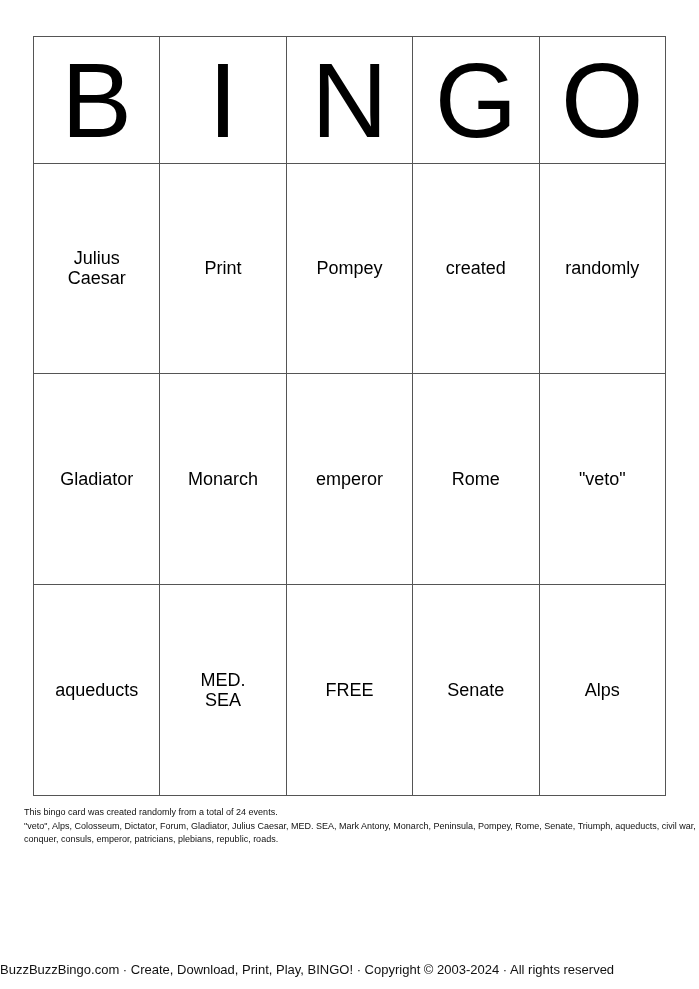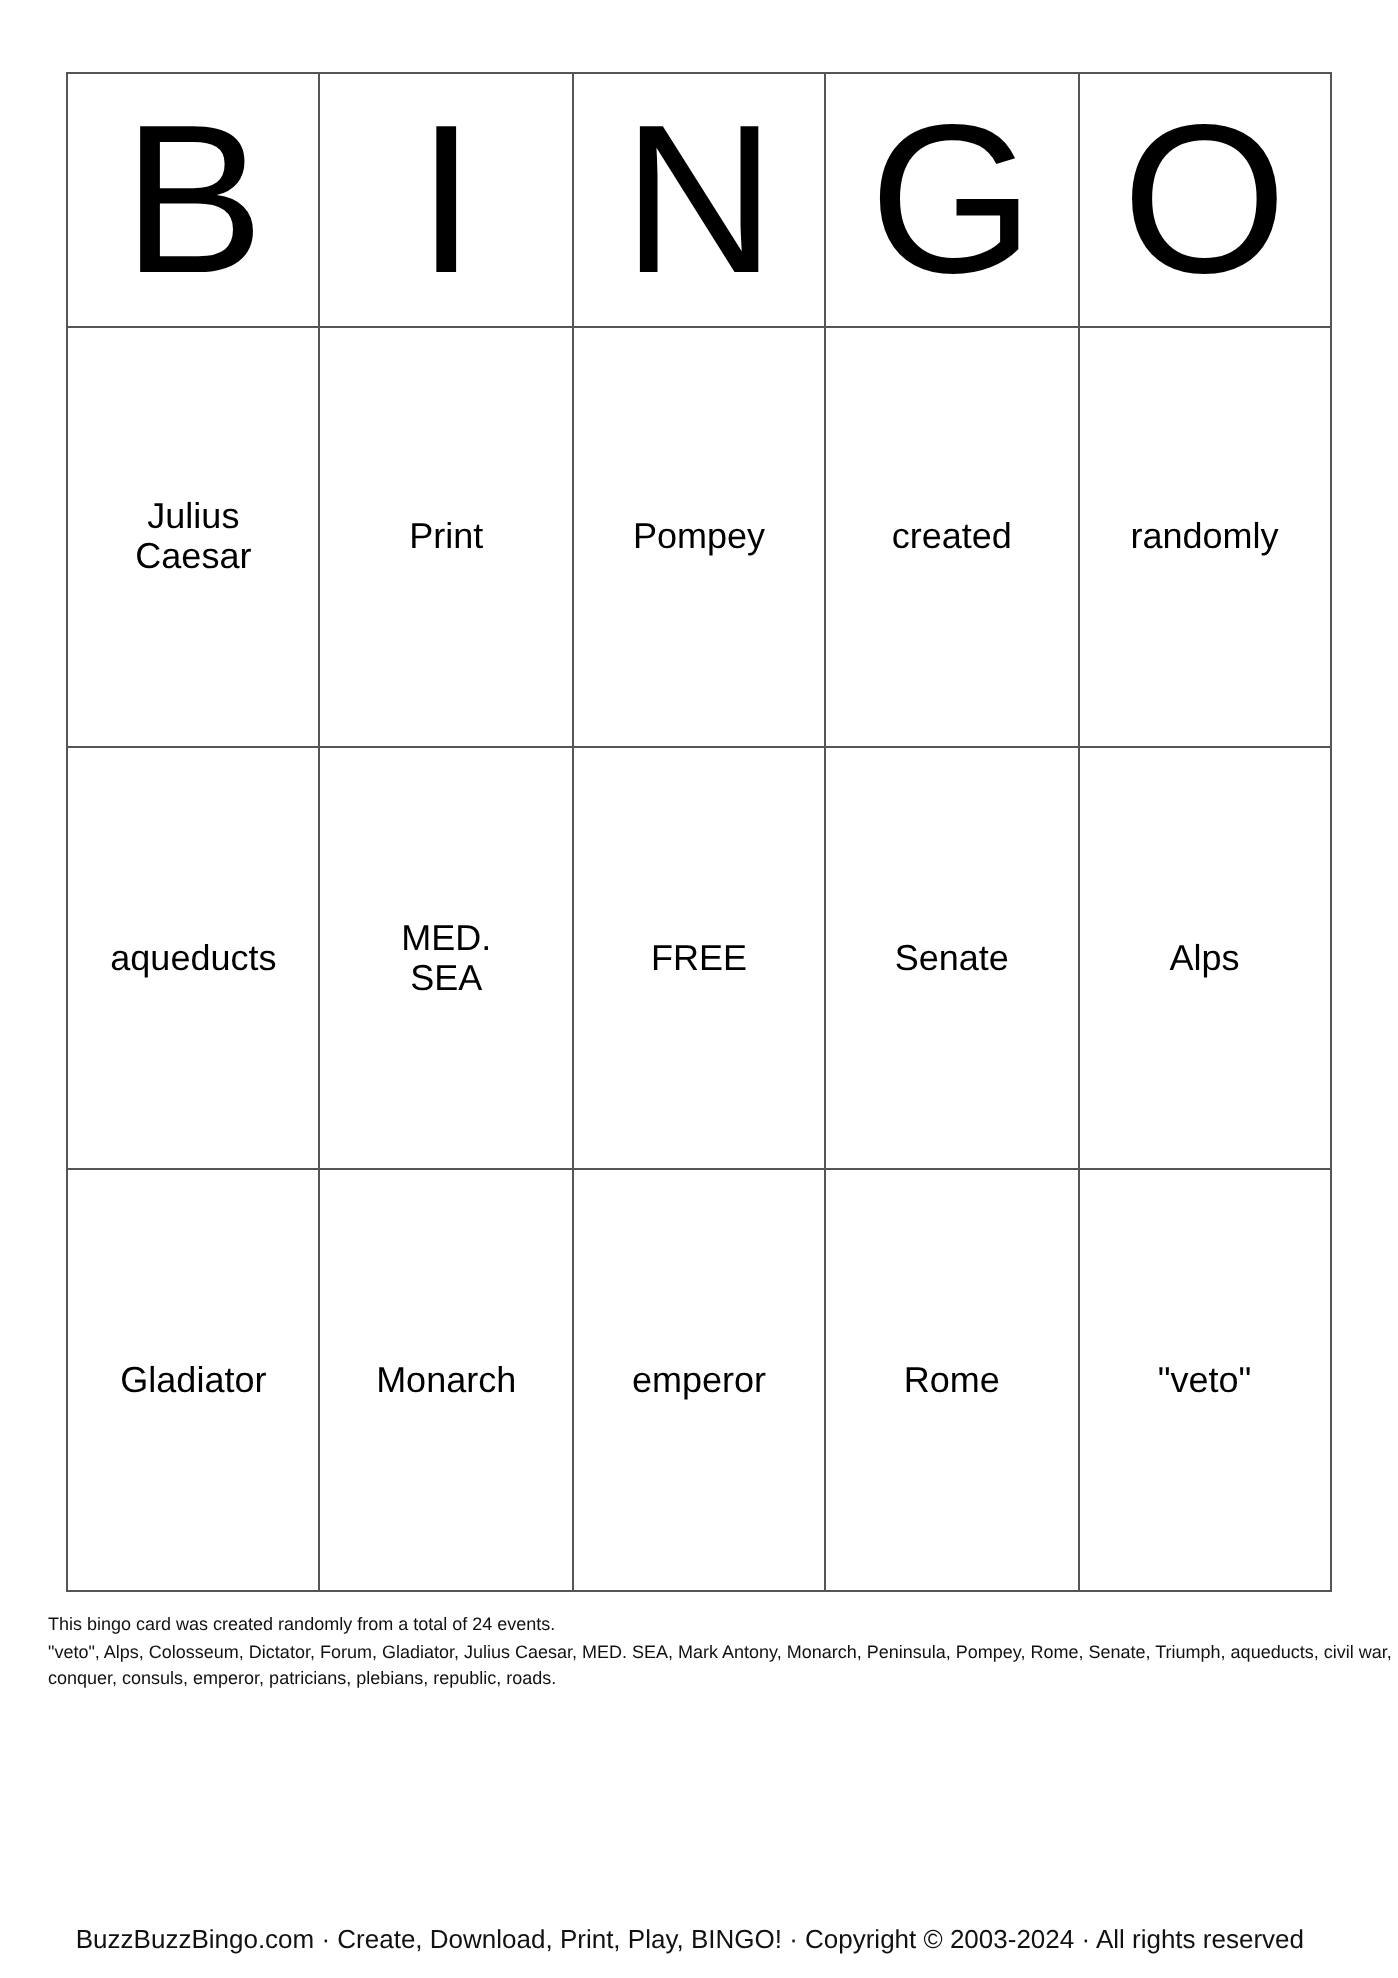--- a/index.html
+++ b/index.html
@@ -23,21 +23,21 @@
       font-weight: normal; font-size: 106px; line-height: 1;
       height: 126.6px; padding: 0; text-align: center; vertical-align: middle;
       box-sizing: border-box;
     }
     .cell-text { font-size: 18px; line-height: 20px; display: inline-block; white-space: pre-line; }
     .info {
       position: absolute; left: 24px; top: 806px; width: 680px;
       font-size: 9px; line-height: 13.5px; color: #111;
     }
     .footer {
-      position: absolute; left: 0; top: 962px; width: 652px; text-align: right;
+      position: absolute; left: 0; top: 962px; width: 652px; text-align: left;
       font-size: 13px; color: #111;
     }
   </style>
 </head>
 <body>
 
 <table class="card">
   <thead>
     <tr>
       <th>B</th>
@@ -50,33 +50,33 @@
   <tbody>
     <tr>
       <td><span class="cell-text">Julius
 Caesar</span></td>
       <td><span class="cell-text">Print</span></td>
       <td><span class="cell-text">Pompey</span></td>
       <td><span class="cell-text">created</span></td>
       <td><span class="cell-text">randomly</span></td>
     </tr>
     <tr>
+      <td><span class="cell-text">Gladiator</span></td>
+      <td><span class="cell-text">Monarch</span></td>
+      <td><span class="cell-text">emperor</span></td>
+      <td><span class="cell-text">Rome</span></td>
+      <td><span class="cell-text">"veto"</span></td>
+    </tr>
+    <tr>
       <td><span class="cell-text">aqueducts</span></td>
       <td><span class="cell-text">MED.
 SEA</span></td>
       <td><span class="cell-text">FREE</span></td>
       <td><span class="cell-text">Senate</span></td>
       <td><span class="cell-text">Alps</span></td>
-    </tr>
-    <tr>
-      <td><span class="cell-text">Gladiator</span></td>
-      <td><span class="cell-text">Monarch</span></td>
-      <td><span class="cell-text">emperor</span></td>
-      <td><span class="cell-text">Rome</span></td>
-      <td><span class="cell-text">"veto"</span></td>
     </tr>
   </tbody>
 </table>
 
 <div class="info">
   <div>This bingo card was created randomly from a total of 24 events.</div>
   <div>"veto", Alps, Colosseum, Dictator, Forum, Gladiator, Julius Caesar, MED. SEA, Mark Antony, Monarch, Peninsula, Pompey, Rome, Senate, Triumph, aqueducts, civil war, conquer, consuls, emperor, patricians, plebians, republic, roads.</div>
 </div>
 
 <div class="footer">BuzzBuzzBingo.com · Create, Download, Print, Play, BINGO! · Copyright © 2003-2024 · All rights reserved</div>

